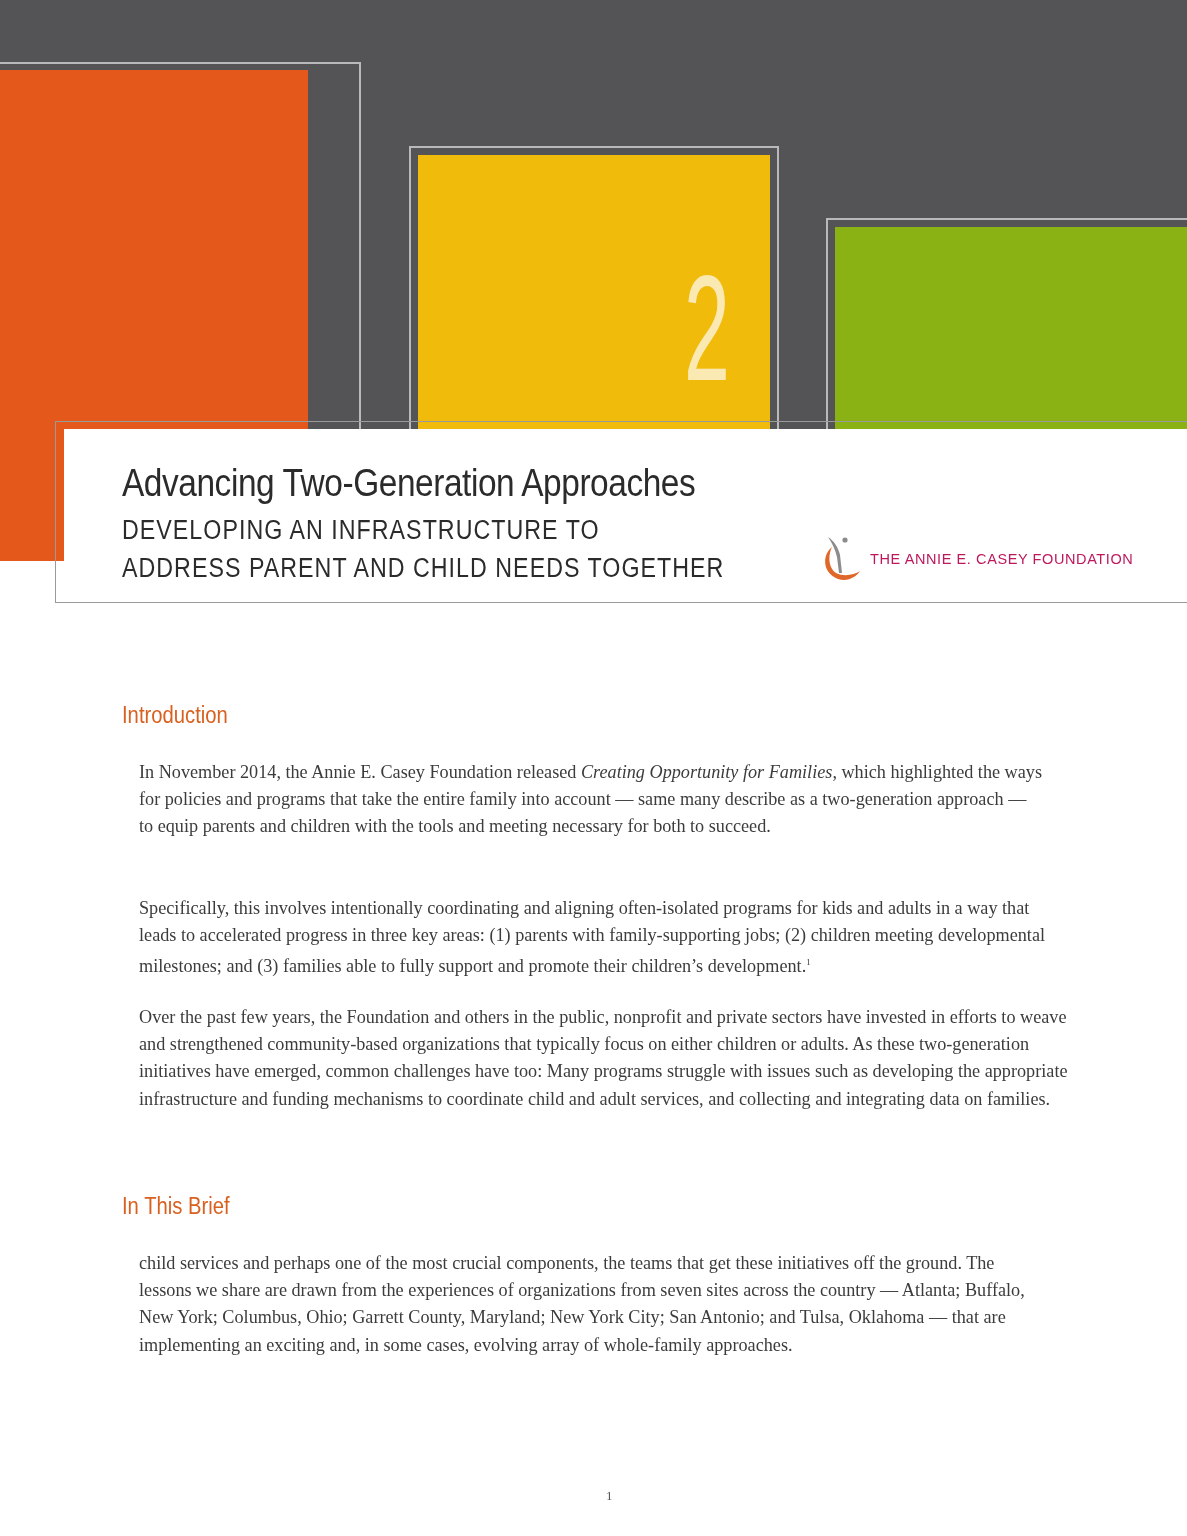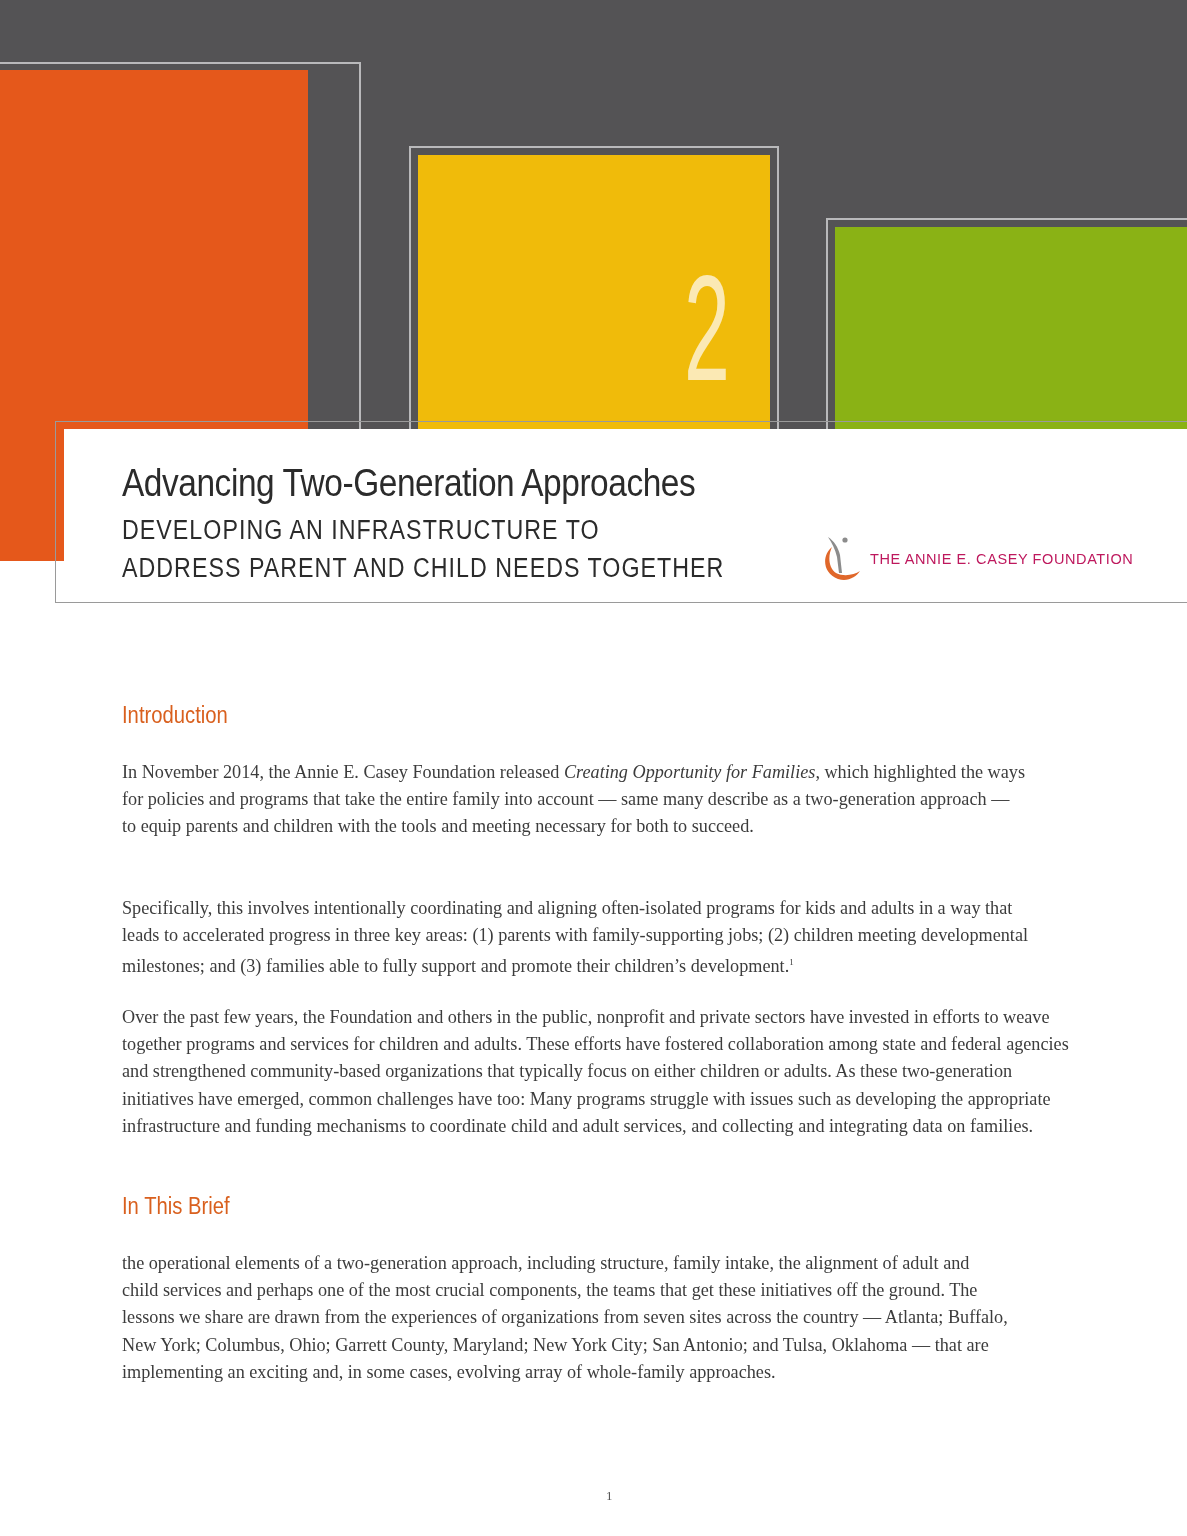--- a/index.html
+++ b/index.html
@@ -58,21 +58,21 @@
     
     .section-heading {
       position: absolute; left: 122px; font-family: "Liberation Sans", "DejaVu Sans", sans-serif;
       font-size: 23px; color: #d9601e; transform: scaleX(0.88); transform-origin: left top; white-space: nowrap;
     }
     .para {
       position: absolute; left: 122px; width: 975px;
       font-family: "Liberation Serif", "DejaVu Serif", serif; font-size: 18.2px; line-height: 27.2px; color: #3c3c3c;
       text-align: left;
     }
-    .para .line { display: block; white-space: nowrap; }
+    .para .line { display: block; white-space: nowrap; margin-left: 17px; }
     .para i { font-style: italic; }
     sup { font-size: 9px; vertical-align: 7px; }
 
     .page-number {
       position: absolute; left: 606px; top: 1488px; font-family: "Liberation Serif", "DejaVu Serif", serif;
       font-size: 13px; color: #555555;
     }
   </style>
 </head>
 <body>
@@ -113,29 +113,27 @@
 </div>
 
 <div class="para" style="top:895px;">
   <span class="line">Specifically, this involves intentionally coordinating and aligning often-isolated programs for kids and adults in a way that</span>
   <span class="line">leads to accelerated progress in three key areas: (1) parents with family-supporting jobs; (2) children meeting developmental</span>
   <span class="line"><span>milestones; and (3) families able to fully support and promote their children’s development.</span><sup>1</sup></span>
 </div>
 
 <div class="para" style="top:1004px;">
   <span class="line">Over the past few years, the Foundation and others in the public, nonprofit and private sectors have invested in efforts to weave</span>
-  <span class="line">together programs and services for children and adults. These efforts have fostered collaboration among state and federal agencies</span>
   <span class="line">and strengthened community-based organizations that typically focus on either children or adults. As these two-generation</span>
   <span class="line">initiatives have emerged, common challenges have too: Many programs struggle with issues such as developing the appropriate</span>
   <span class="line">infrastructure and funding mechanisms to coordinate child and adult services, and collecting and integrating data on families.</span>
 </div>
 
 <div class="section-heading" style="top:1193px;">In This Brief</div>
 
 <div class="para" style="top:1250px;">
-  <span class="line">the operational elements of a two-generation approach, including structure, family intake, the alignment of adult and</span>
   <span class="line">child services and perhaps one of the most crucial components, the teams that get these initiatives off the ground. The</span>
   <span class="line">lessons we share are drawn from the experiences of organizations from seven sites across the country — Atlanta; Buffalo,</span>
   <span class="line">New York; Columbus, Ohio; Garrett County, Maryland; New York City; San Antonio; and Tulsa, Oklahoma — that are</span>
   <span class="line">implementing an exciting and, in some cases, evolving array of whole-family approaches.</span>
 </div>
 
 <div class="page-number">1</div>
 
 </body></html>

